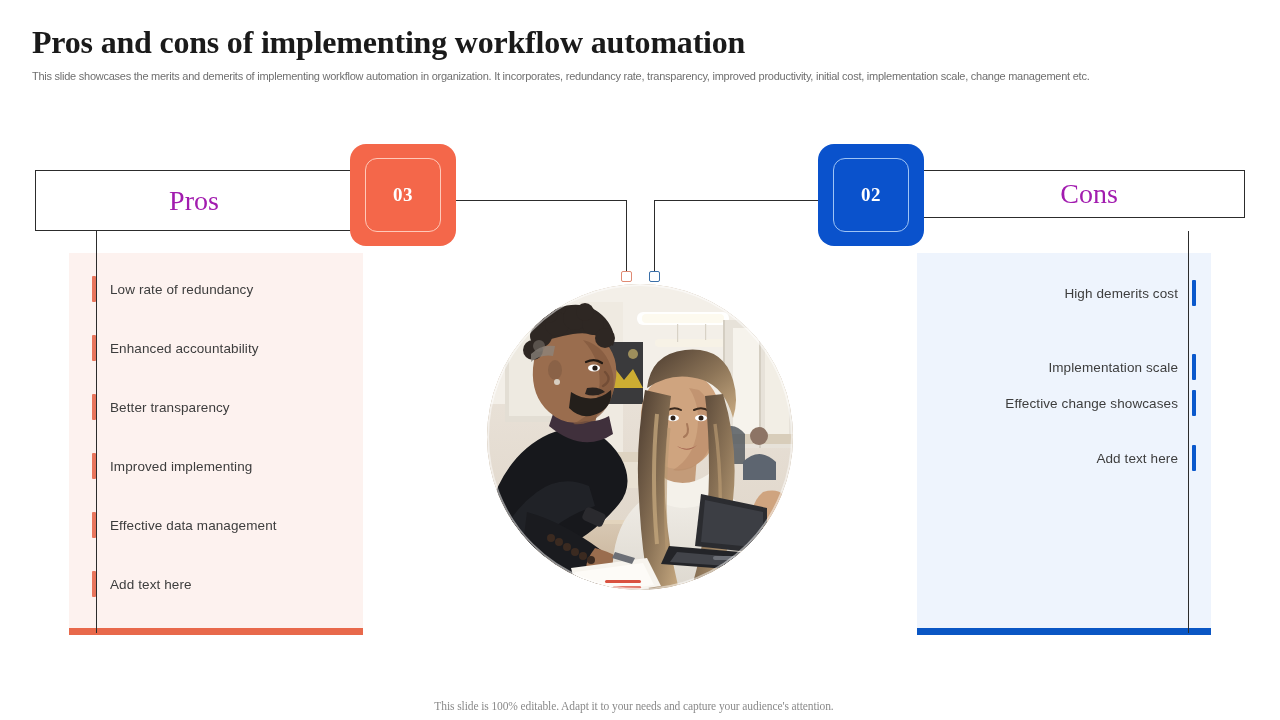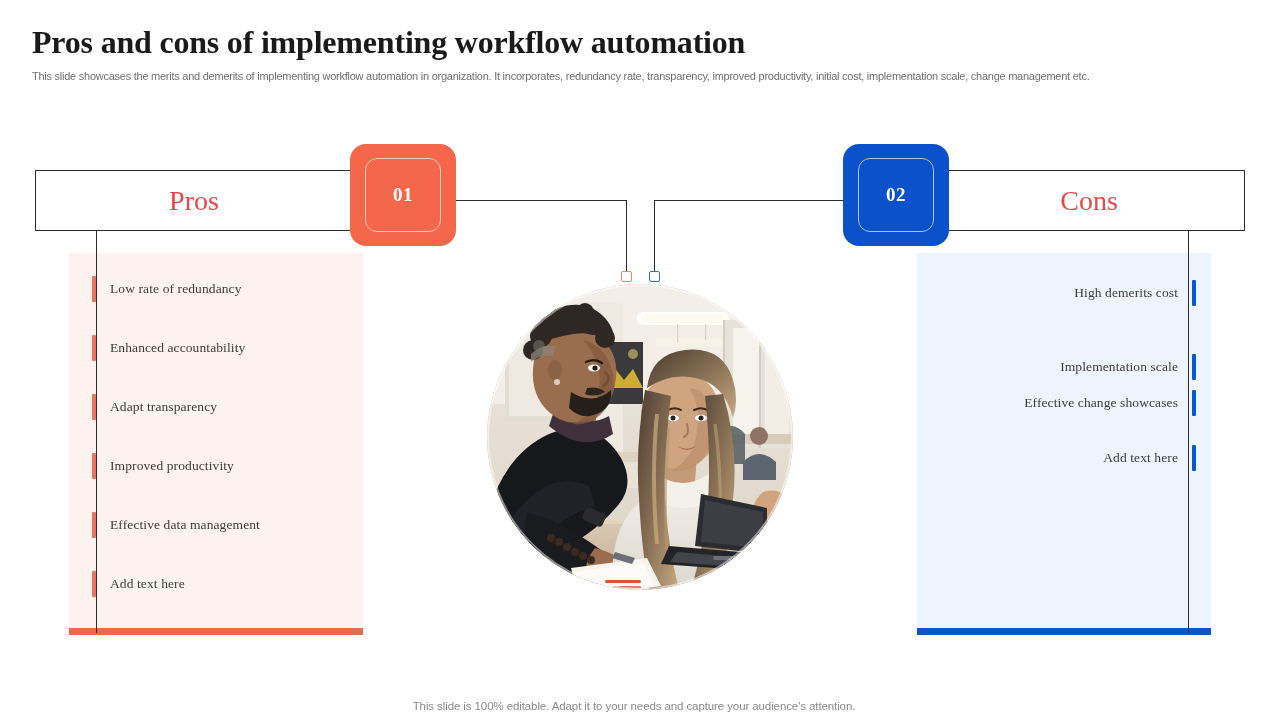--- a/index.html
+++ b/index.html
@@ -54,45 +54,45 @@
     left: 35px;
     top: 170px;
     width: 348px;
     height: 61px;
     justify-content: center;
   }
   .head-box-cons {
     left: 897px;
     top: 170px;
     width: 348px;
-    height: 61px;
+    height: 48px;
     justify-content: center;
   }
   .head-label {
     font-family: "Liberation Serif", serif;
     font-size: 28px;
-    color: #ef4444;
+    color: #a21caf;
     font-weight: normal;
   }
   .head-box-pros .head-label { transform: translateX(-15px); }
   .head-box-cons .head-label { transform: translateX(18px); }
 
   
   .badge {
     position: absolute;
     width: 106px;
     height: 102px;
     border-radius: 16px;
     display: flex;
     align-items: center;
     justify-content: center;
     z-index: 6;
   }
   .badge-01 { left: 350px; top: 144px; background: #f4674a; }
-  .badge-02 { left: 843px; top: 144px; background: #0a52cc; }
+  .badge-02 { left: 818px; top: 144px; background: #0a52cc; }
   .badge-inner {
     width: 76px;
     height: 74px;
     border-radius: 12px;
     display: flex;
     align-items: center;
     justify-content: center;
     box-sizing: border-box;
   }
   .badge-01 .badge-inner { border: 1.6px solid #ffc9b9; }
@@ -183,21 +183,21 @@
   .item-marker {
     width: 4px;
     height: 26px;
     border-radius: 1px;
     flex: 0 0 auto;
   }
   .item-left .item-marker  { background: #e8755c; margin-right: 14px; }
   .item-right .item-marker { background: #0a58cc; margin-left: 14px; }
 
   .item-text {
-    font-family: Liberation Serif, serif;
+    font-family: Liberation Sans, sans-serif;
     font-size: 13.5px;
     color: #3d3d3d;
     white-space: nowrap;
     letter-spacing: 0.1px;
     text-align: center;
   }
 
   
   .photo-circle {
     position: absolute;
@@ -212,21 +212,21 @@
   }
   .photo-svg { display: block; width: 100%; height: 100%; }
 
   
   .footer-note {
     position: absolute;
     left: 0;
     top: 700px;
     width: 1268px;
     text-align: center;
-    font-family: Liberation Sans, sans-serif;
+    font-family: Liberation Serif, serif;
     font-size: 11.5px;
     color: #8a8a8a;
     letter-spacing: -0.1px;
   }
 </style>
 </head>
 <body>
 
 <div class="slide-title">Pros and cons of implementing workflow automation</div>
 <div class="slide-subtitle">This slide showcases the merits and demerits of implementing workflow automation in organization. It incorporates, redundancy rate, transparency, improved productivity,  initial cost, implementation scale, change management etc.</div>
@@ -243,21 +243,21 @@
 <div class="head-box head-box-pros">
   <span class="head-label">Pros</span>
 </div>
 
 <div class="head-box head-box-cons">
   <span class="head-label">Cons</span>
 </div>
 
 <div class="badge badge-01">
   <div class="badge-inner">
-    <span class="badge-num">01</span>
+    <span class="badge-num">03</span>
   </div>
 </div>
 
 <div class="badge badge-02">
   <div class="badge-inner">
     <span class="badge-num">02</span>
   </div>
 </div>
 
 <div class="panel panel-pros"></div>
@@ -269,25 +269,25 @@
 <div class="item item-left" style="top:276px">
   <span class="item-marker"></span>
   <span class="item-text">Low rate of redundancy</span>
 </div>
 <div class="item item-left" style="top:335px">
   <span class="item-marker"></span>
   <span class="item-text">Enhanced accountability</span>
 </div>
 <div class="item item-left" style="top:394px">
   <span class="item-marker"></span>
-  <span class="item-text">Adapt transparency</span>
+  <span class="item-text">Better transparency</span>
 </div>
 <div class="item item-left" style="top:453px">
   <span class="item-marker"></span>
-  <span class="item-text">Improved  productivity</span>
+  <span class="item-text">Improved  implementing</span>
 </div>
 <div class="item item-left" style="top:512px">
   <span class="item-marker"></span>
   <span class="item-text">Effective data management</span>
 </div>
 <div class="item item-left" style="top:571px">
   <span class="item-marker"></span>
   <span class="item-text">Add text here</span>
 </div>
 

